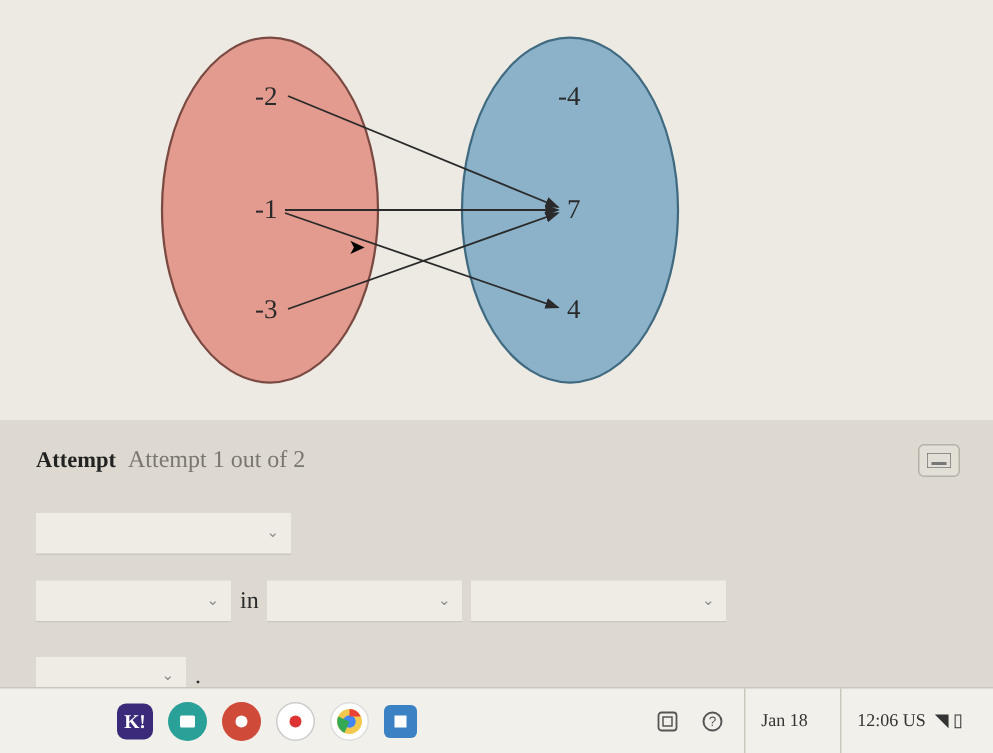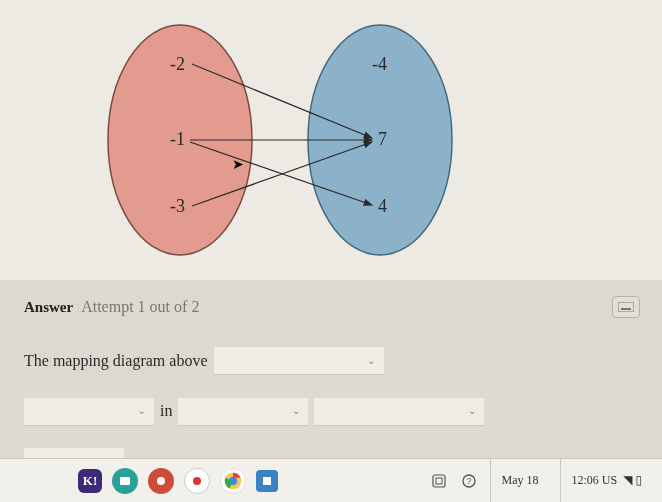--- a/index.html
+++ b/index.html
@@ -111,31 +111,30 @@
     <line x1="112" y1="74" x2="292" y2="148" stroke="#2a2a2a" stroke-width="1.2" marker-end="url(#arrowhead)"></line>
     <line x1="110" y1="150" x2="292" y2="150" stroke="#2a2a2a" stroke-width="1.2" marker-end="url(#arrowhead)"></line>
     <line x1="110" y1="152" x2="292" y2="215" stroke="#2a2a2a" stroke-width="1.2" marker-end="url(#arrowhead)"></line>
     <line x1="112" y1="216" x2="292" y2="152" stroke="#2a2a2a" stroke-width="1.2" marker-end="url(#arrowhead)"></line>
   </svg>
   <div class="cursor">➤</div>
 </div>
 
 <div class="answer-section">
   <div class="answer-header">
-    <span class="answer-label">Answer</span>
+    <span class="answer-label">Attempt</span>
     <span class="attempt">Attempt 1 out of 2</span>
   </div>
   <div class="kb-icon">
     <svg width="16" height="10" viewBox="0 0 16 10">
         <rect x="0" y="0" width="16" height="10" rx="1" fill="none" stroke="#777" stroke-width="1"></rect>
         <rect x="3" y="6" width="10" height="2" fill="#777"></rect>
       </svg>
   </div>
   <div class="sentence">
-    <span>The mapping diagram above</span>
     <span class="dd wide">
         <span class="chev">⌄</span>
       </span>
     <span style="flex-basis:100%; height:0;"></span>
     <span class="dd">
         <span class="chev">⌄</span>
       </span>
     <span>in</span>
     <span class="dd">
         <span class="chev">⌄</span>
@@ -187,20 +186,20 @@
           <rect x="1" y="1" width="12" height="12" rx="2" fill="none" stroke="#555" stroke-width="1.2"></rect>
           <rect x="4" y="4" width="6" height="6" fill="none" stroke="#555" stroke-width="1"></rect>
         </svg>
     </div>
     <div class="tray-icon">
       <svg width="14" height="14" viewBox="0 0 14 14">
           <circle cx="7" cy="7" r="6" fill="none" stroke="#555" stroke-width="1.3"></circle>
           <text x="7" y="10" font-size="9" text-anchor="middle" fill="#555" font-family="Arial">?</text>
         </svg>
     </div>
-    <div class="date-cell">May 18</div>
+    <div class="date-cell">Jan 18</div>
     <div class="time-cell">
       <span>12:06</span>&nbsp;
       <span>US</span>
       <span class="wifi">&nbsp;&nbsp;◥&nbsp;▯</span>
     </div>
   </div>
 </div>
 
 </body></html>

